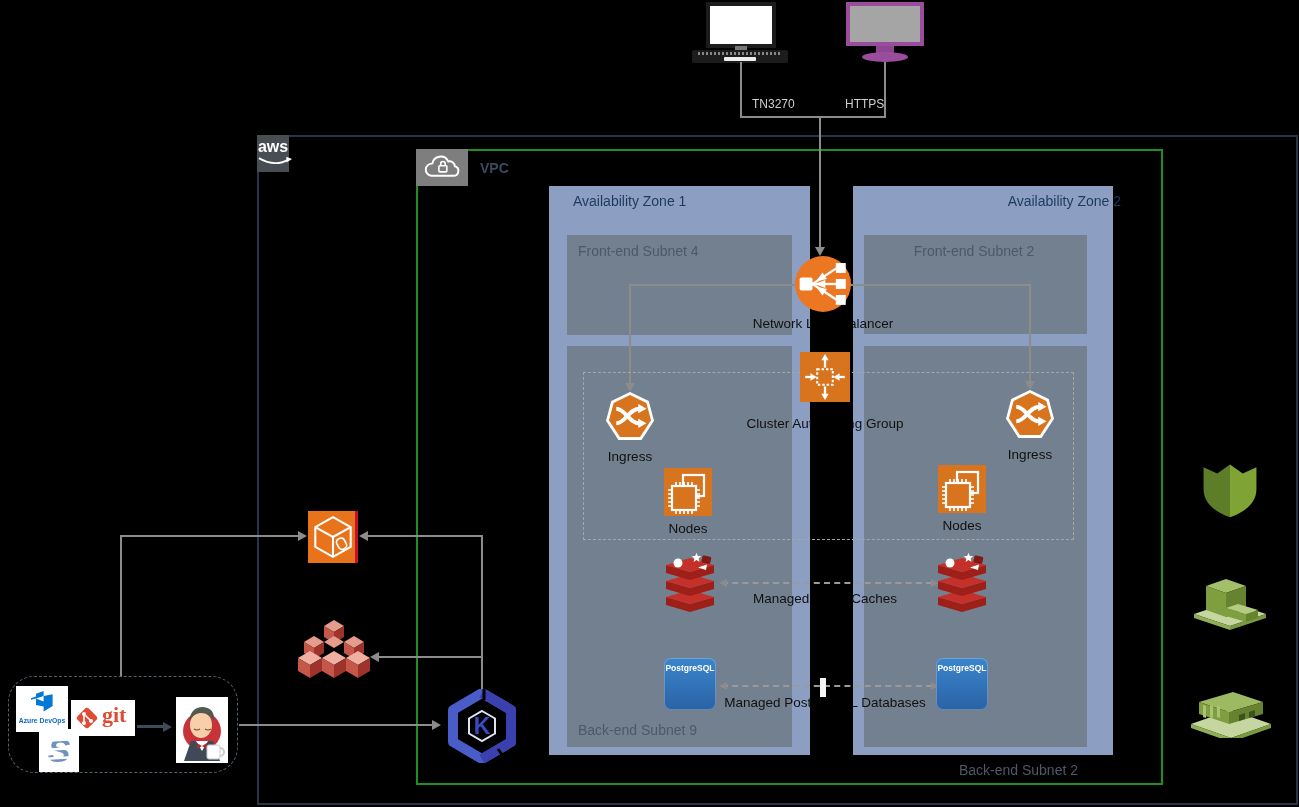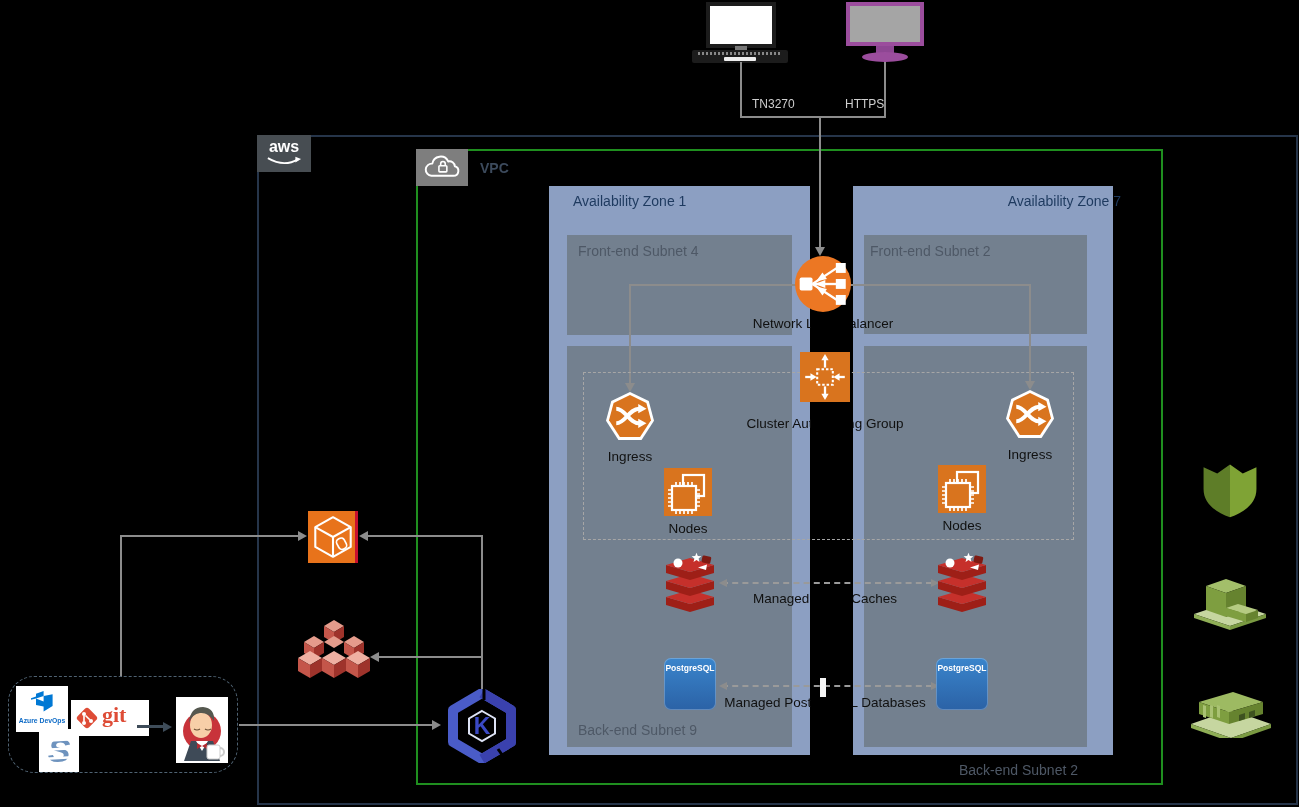--- a/index.html
+++ b/index.html
@@ -51,49 +51,49 @@
   <div class="abs z8" style="left:752px;top:97px;color:#CFCFCF;font-size:12px;">TN3270</div>
   <div class="abs z8" style="left:845px;top:97px;color:#CFCFCF;font-size:12px;">HTTPS</div>
 
   <div class="ln z8" style="left:740px;top:62px;width:2px;height:56px;"></div>
   <div class="ln z8" style="left:884px;top:62px;width:2px;height:56px;"></div>
   <div class="ln z8" style="left:740px;top:116px;width:146px;height:2px;"></div>
   <div class="ln z8" style="left:819px;top:116px;width:2px;height:132px;"></div>
   <div class="arr arr-d z8" style="left:815px;top:247px;"></div>
 
   <div class="abs" style="left:257px;top:135px;width:1037px;height:666px;border:2px solid #26354A;z-index:1;"></div>
-  <div class="abs" style="left:257px;top:135px;width:54px;height:37px;background:#474D52;z-index:2;text-align:center;">
+  <div class="abs" style="left:257px;top:135px;width:32px;height:37px;background:#474D52;z-index:2;text-align:center;">
     <span style="color:#fff;font-weight:bold;font-size:16px;line-height:24px;">aws</span>
     <svg width="36" height="10" viewBox="0 0 38 10" style="display:block;margin:-3px auto 0;">
       <path d="M2,2 Q19,12 34,3" stroke="#fff" stroke-width="2" fill="none"></path>
       <polygon points="31,0.5 37,3 31,6.5" fill="#fff"></polygon>
     </svg>
   </div>
 
   <div class="abs" style="left:416px;top:149px;width:743px;height:632px;border:2px solid #1F8F1F;z-index:1;"></div>
   <div class="abs" style="left:416px;top:149px;width:52px;height:37px;background:#7E7E7E;z-index:2;">
     <svg width="44" height="30" viewBox="0 0 48 34" style="margin:3px 4px;">
       <path d="M12,27 h25 a5.5,5.5 0 0 0 1.5,-10.8 a6,6 0 0 0 -7.5,-5.5 a9.5,9.5 0 0 0 -18,2.5 a6.8,6.8 0 0 0 -1,13.8 z" fill="none" stroke="#fff" stroke-width="2.2" stroke-linejoin="round"></path>
       <rect x="20.5" y="15.5" width="9" height="7" rx="1" fill="none" stroke="#fff" stroke-width="1.8"></rect>
       <path d="M22.5,15.5 v-2.2 a2.6,2.6 0 0 1 5.2,0 v2.2" fill="none" stroke="#fff" stroke-width="1.8"></path>
     </svg>
   </div>
   <div class="abs" style="left:480px;top:160px;color:#3C4A5C;font-size:14px;font-weight:600;z-index:2;">VPC</div>
 
   <div class="abs" style="left:549px;top:186px;width:261px;height:569px;background:#8C9FC2;z-index:2;"></div>
   <div class="abs" style="left:853px;top:186px;width:260px;height:569px;background:#8C9FC2;z-index:2;"></div>
   <div class="azcap z3" style="left:557px;top:193px;">Availability Zone 1</div>
-  <div class="azcap z3" style="left:950px;top:193px;width:155px;text-align:right;">Availability Zone 7</div>
+  <div class="azcap z3" style="left:950px;top:193px;width:155px;text-align:right;">Availability Zone 2</div>
 
   <div class="abs z3" style="left:567px;top:235px;width:225px;height:100px;background:#73808F;"></div>
   <div class="abs z3" style="left:864px;top:235px;width:223px;height:99px;background:#73808F;"></div>
   <div class="abs z3" style="left:567px;top:346px;width:225px;height:401px;background:#73808F;"></div>
   <div class="abs z3" style="left:864px;top:346px;width:223px;height:401px;background:#73808F;"></div>
   <div class="subcap z3" style="left:578px;top:243px;">Front-end Subnet 4</div>
-  <div class="subcap z3" style="left:870px;top:243px;width:208px;text-align:left;">Front-end Subnet 2</div>
+  <div class="subcap z3" style="left:870px;top:243px;width:208px;text-align:center;">Front-end Subnet 2</div>
   <div class="subcap z3" style="left:578px;top:722px;">Back-end Subnet 9</div>
   <div class="subcap z3" style="left:870px;top:722px;width:208px;text-align:right;margin-top:40px;">Back-end Subnet 2</div>
 
   <div class="cap" style="left:698px;top:316px;width:250px;">Network Load Balancer</div>
   <div class="cap" style="left:705px;top:416px;width:240px;">Cluster Autoscaling Group</div>
   <div class="cap" style="left:713px;top:591px;width:224px;">Managed Redis Caches</div>
   <div class="cap" style="left:697px;top:695px;width:256px;">Managed PostgreSQL Databases</div>
 
   <div class="abs" style="left:811px;top:186px;width:42px;height:569px;background:#000;z-index:5;"></div>
 
@@ -308,21 +308,21 @@
   <div class="card" style="left:39px;top:729px;width:40px;height:43px;">
     <svg width="40" height="43" viewBox="0 0 40 43">
       <text x="20" y="33" text-anchor="middle" font-size="34" font-weight="bold" font-style="italic" fill="#6E93BE">S</text>
       <g stroke="#fff" stroke-width="2.4">
         <line x1="2" y1="12" x2="38" y2="10"></line>
           <line x1="2" y1="21" x2="38" y2="19"></line>
         <line x1="2" y1="30" x2="38" y2="28"></line>
       </g>
     </svg>
   </div>
-  <div class="card" style="left:71px;top:700px;width:78px;height:36px;">
+  <div class="card" style="left:71px;top:700px;width:64px;height:36px;">
     <svg width="26" height="26" viewBox="0 0 26 26" style="position:absolute;left:3px;top:5px;">
       <rect x="5" y="5" width="16" height="16" rx="3" transform="rotate(45 13 13)" fill="#DE4C36"></rect>
       <circle cx="10" cy="9" r="2" fill="#fff"></circle>
         <circle cx="17" cy="16" r="2" fill="#fff"></circle>
         <circle cx="10" cy="18" r="2" fill="#fff"></circle>
       <line x1="10" y1="10.5" x2="10" y2="16.5" stroke="#fff" stroke-width="1.6"></line>
       <line x1="11.5" y1="10.5" x2="15.8" y2="14.8" stroke="#fff" stroke-width="1.6"></line>
     </svg>
     <span style="position:absolute;left:31px;top:2px;color:#DE4C36;font-weight:bold;font-size:22px;font-family:'Liberation Serif',serif;">git</span>
   </div>

